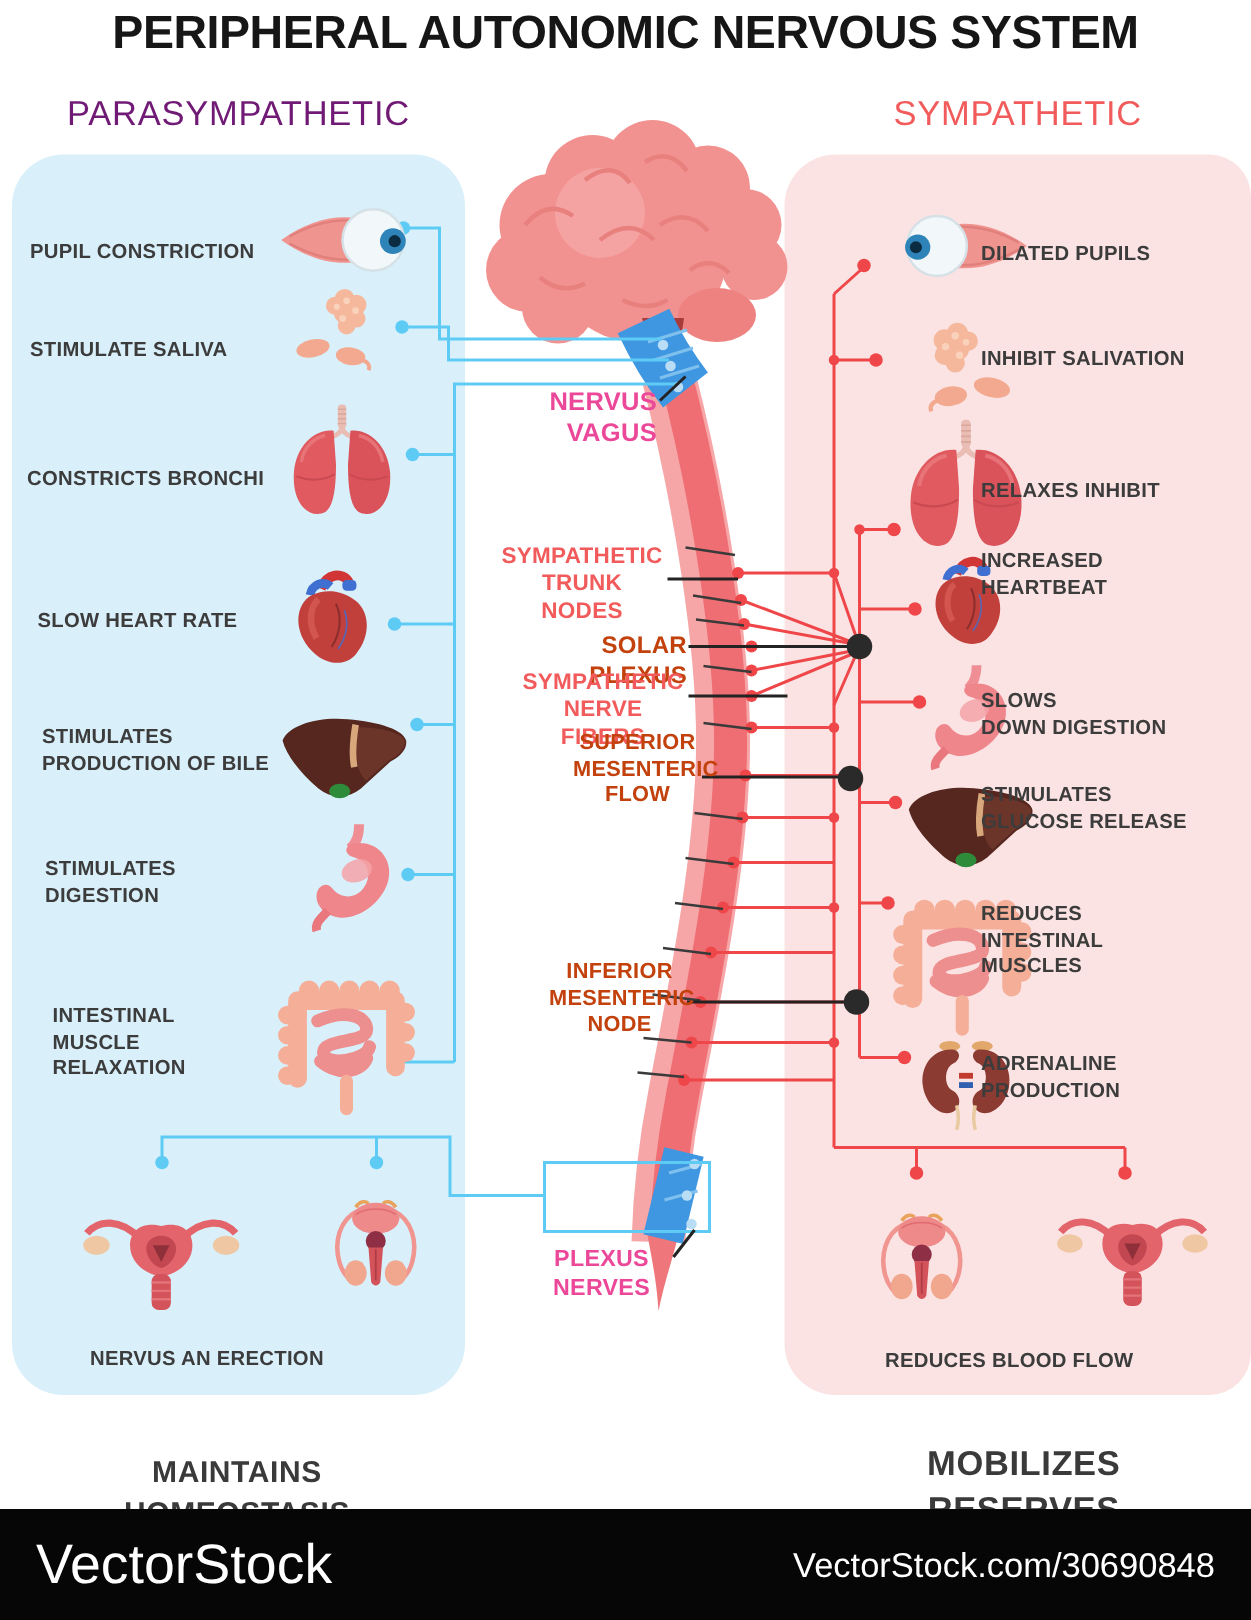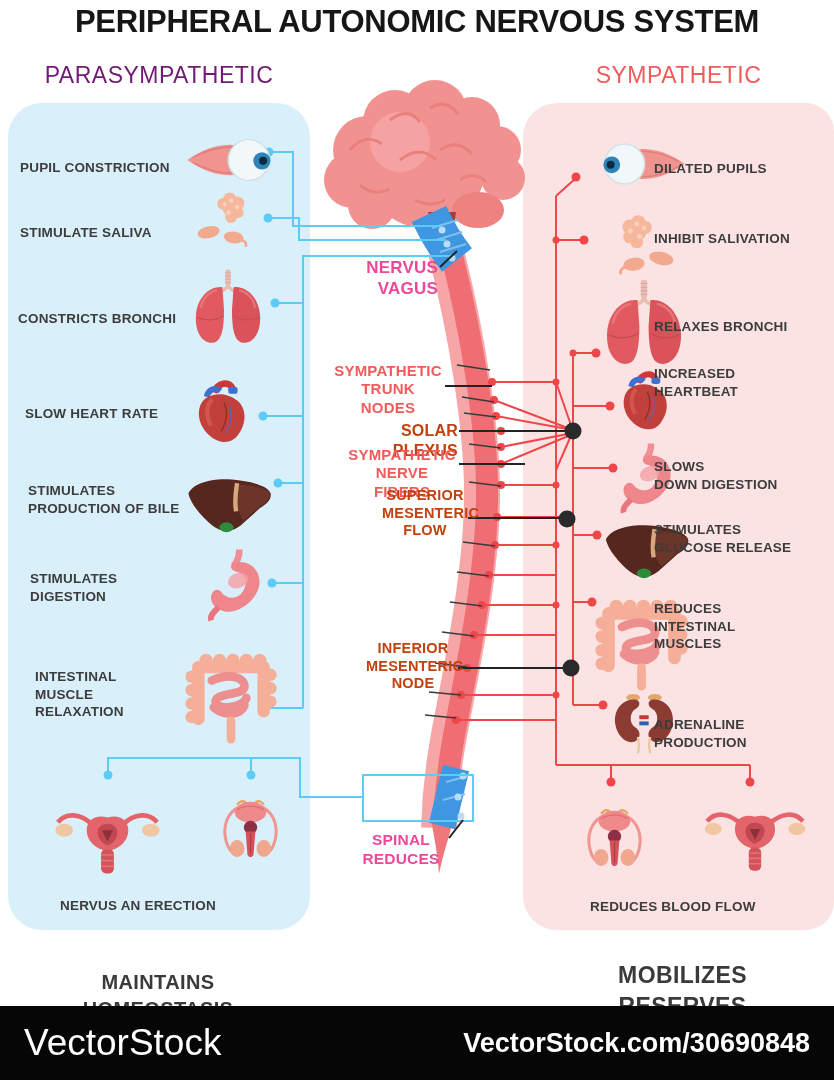--- a/index.html
+++ b/index.html
@@ -19,21 +19,21 @@
   .mirror{transform:scaleX(-1)}
   .lbl{position:absolute;white-space:pre-line;color:#3c3c3c;
        font-weight:600;font-size:13.5px;line-height:1.3;letter-spacing:.2px}
   .sp{position:absolute;white-space:pre-line;font-weight:600;line-height:1.22;text-align:center;letter-spacing:.2px}
   .sp.blue{color:#ec4899}.sp.red{color:#f15b5b}.sp.brown{color:#c2410c}
   .summary{position:absolute;white-space:pre-line;text-align:center;color:#3a3a3a;
            font-weight:600;letter-spacing:.4px;line-height:1.35}
   .wm{position:absolute;left:0;top:1006px;width:834px;height:74px;background:#060606;color:#fff;
       display:flex;align-items:center;justify-content:space-between;padding:16px 24px;box-sizing:border-box}
   .wm-brand{font-size:37px;font-weight:400}
-  .wm-url{font-size:27px;font-weight:700}
+  .wm-url{font-size:23px;font-weight:400}
 </style>
 </head>
 <body>
 
 <div class="canvas">
 
   <h1 class="title">PERIPHERAL AUTONOMIC NERVOUS SYSTEM</h1>
   <div class="col-head para">PARASYMPATHETIC</div>
   <div class="col-head symp">SYMPATHETIC</div>
 
@@ -386,47 +386,47 @@
 PRODUCTION OF BILE</div>
   <div class="lbl" style="left:30px;top:570px;width:160px">STIMULATES
 DIGESTION</div>
   <div class="lbl" style="left:35px;top:668px;width:150px">INTESTINAL
 MUSCLE
 RELAXATION</div>
   <div class="lbl" style="left:60px;top:897px;width:196px">NERVUS AN ERECTION</div>
 
   <div class="lbl" style="left:654px;top:160px;width:180px">DILATED PUPILS</div>
   <div class="lbl" style="left:654px;top:230px;width:180px">INHIBIT SALIVATION</div>
-  <div class="lbl" style="left:654px;top:318px;width:180px">RELAXES BRONCHI</div>
+  <div class="lbl" style="left:654px;top:318px;width:180px">RELAXES INHIBIT</div>
   <div class="lbl" style="left:654px;top:365px;width:180px">INCREASED
 HEARTBEAT</div>
   <div class="lbl" style="left:654px;top:458px;width:180px">SLOWS
 DOWN DIGESTION</div>
   <div class="lbl" style="left:654px;top:521px;width:180px">STIMULATES
 GLUCOSE RELEASE</div>
   <div class="lbl" style="left:654px;top:600px;width:180px">REDUCES
 INTESTINAL
 MUSCLES</div>
-  <div class="lbl" style="left:654px;top:716px;width:180px">ADRENALINE
+  <div class="lbl" style="left:654px;top:700px;width:180px">ADRENALINE
 PRODUCTION</div>
   <div class="lbl" style="left:590px;top:898px;width:196px">REDUCES BLOOD FLOW</div>
 
   <div class="sp blue" style="left:322px;top:258px;width:116px;font-size:17px;text-align:right">NERVUS VAGUS</div>
   <div class="sp red" style="left:332px;top:362px;width:112px;font-size:15px">SYMPATHETIC
 TRUNK NODES</div>
   <div class="sp brown" style="left:348px;top:421px;width:110px;font-size:16px;text-align:right">SOLAR PLEXUS</div>
   <div class="sp red" style="left:346px;top:446px;width:112px;font-size:15px">SYMPATHETIC
 NERVE FIBERS</div>
   <div class="sp brown" style="left:382px;top:487px;width:86px;font-size:14.5px">SUPERIOR
 MESENTERIC
 FLOW</div>
   <div class="sp brown" style="left:366px;top:640px;width:94px;font-size:14.5px">INFERIOR
 MESENTERIC
 NODE</div>
-  <div class="sp blue" style="left:346px;top:831px;width:110px;font-size:15.5px">SPINAL REDUCES</div>
+  <div class="sp blue" style="left:346px;top:831px;width:110px;font-size:15.5px">PLEXUS NERVES</div>
 
   <div class="summary" style="left:38px;top:969px;width:240px;font-size:20px">MAINTAINS HOMEOSTASIS</div>
   <div class="summary" style="left:570px;top:960px;width:225px;font-size:23px">MOBILIZES RESERVES
 UNDER STRESS</div>
 
   <div class="wm">
     <span class="wm-brand">VectorStock</span>
     <span class="wm-url">VectorStock.com/30690848</span>
   </div>
 

